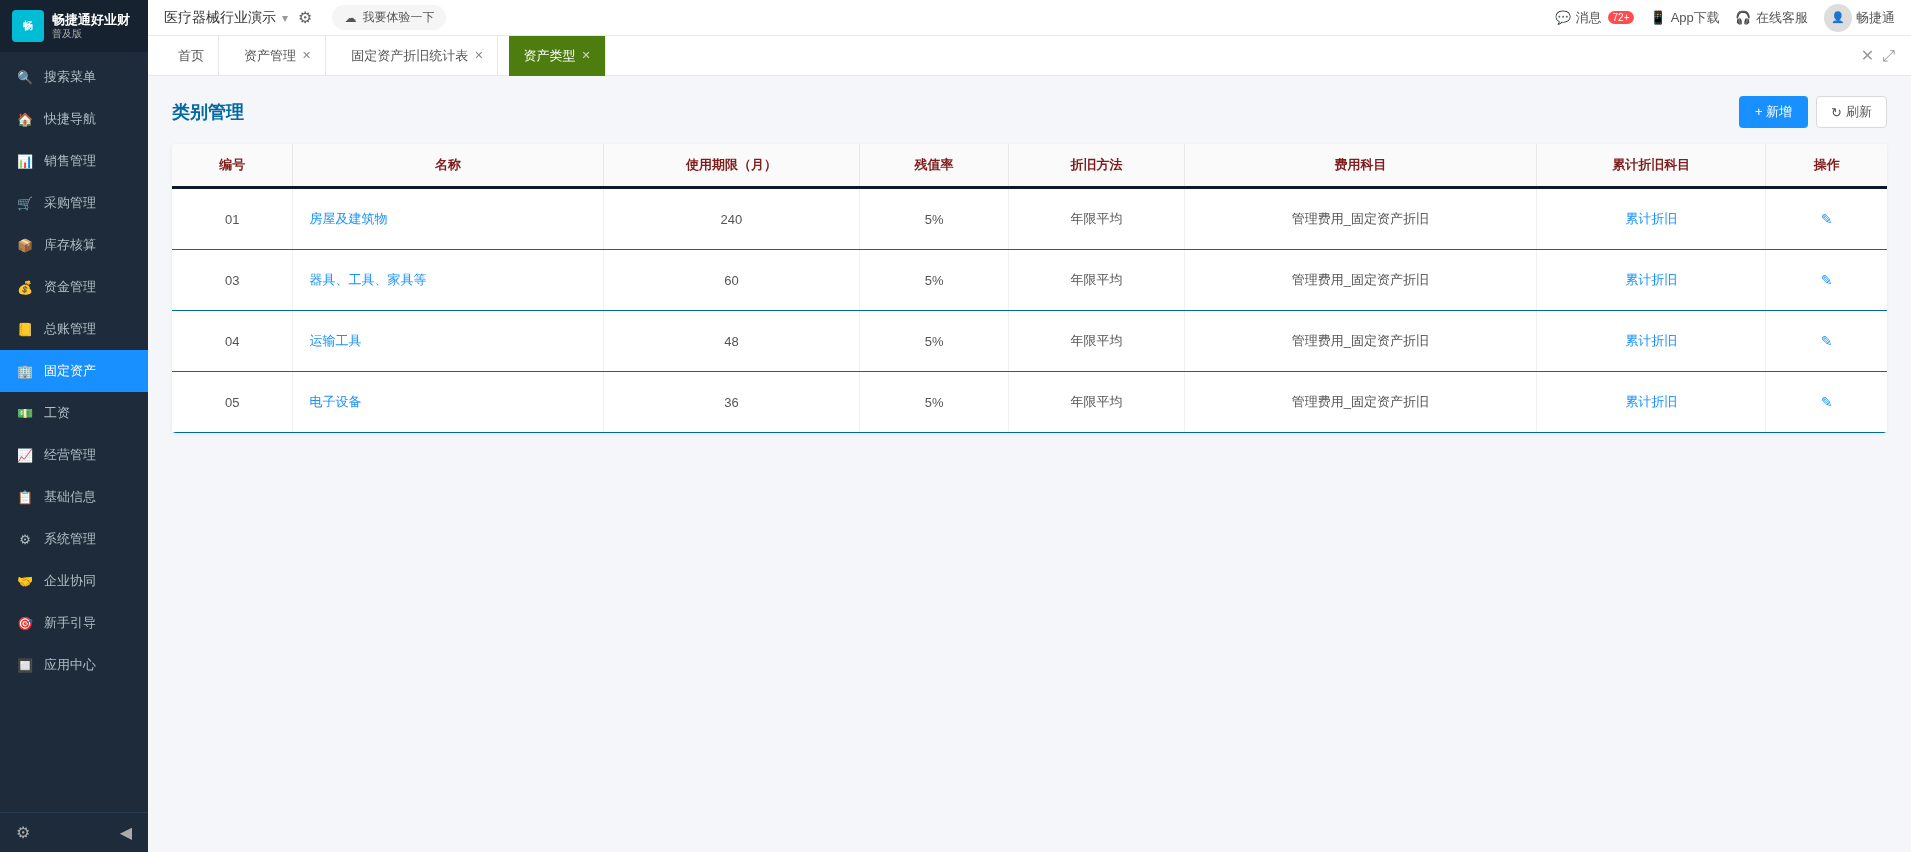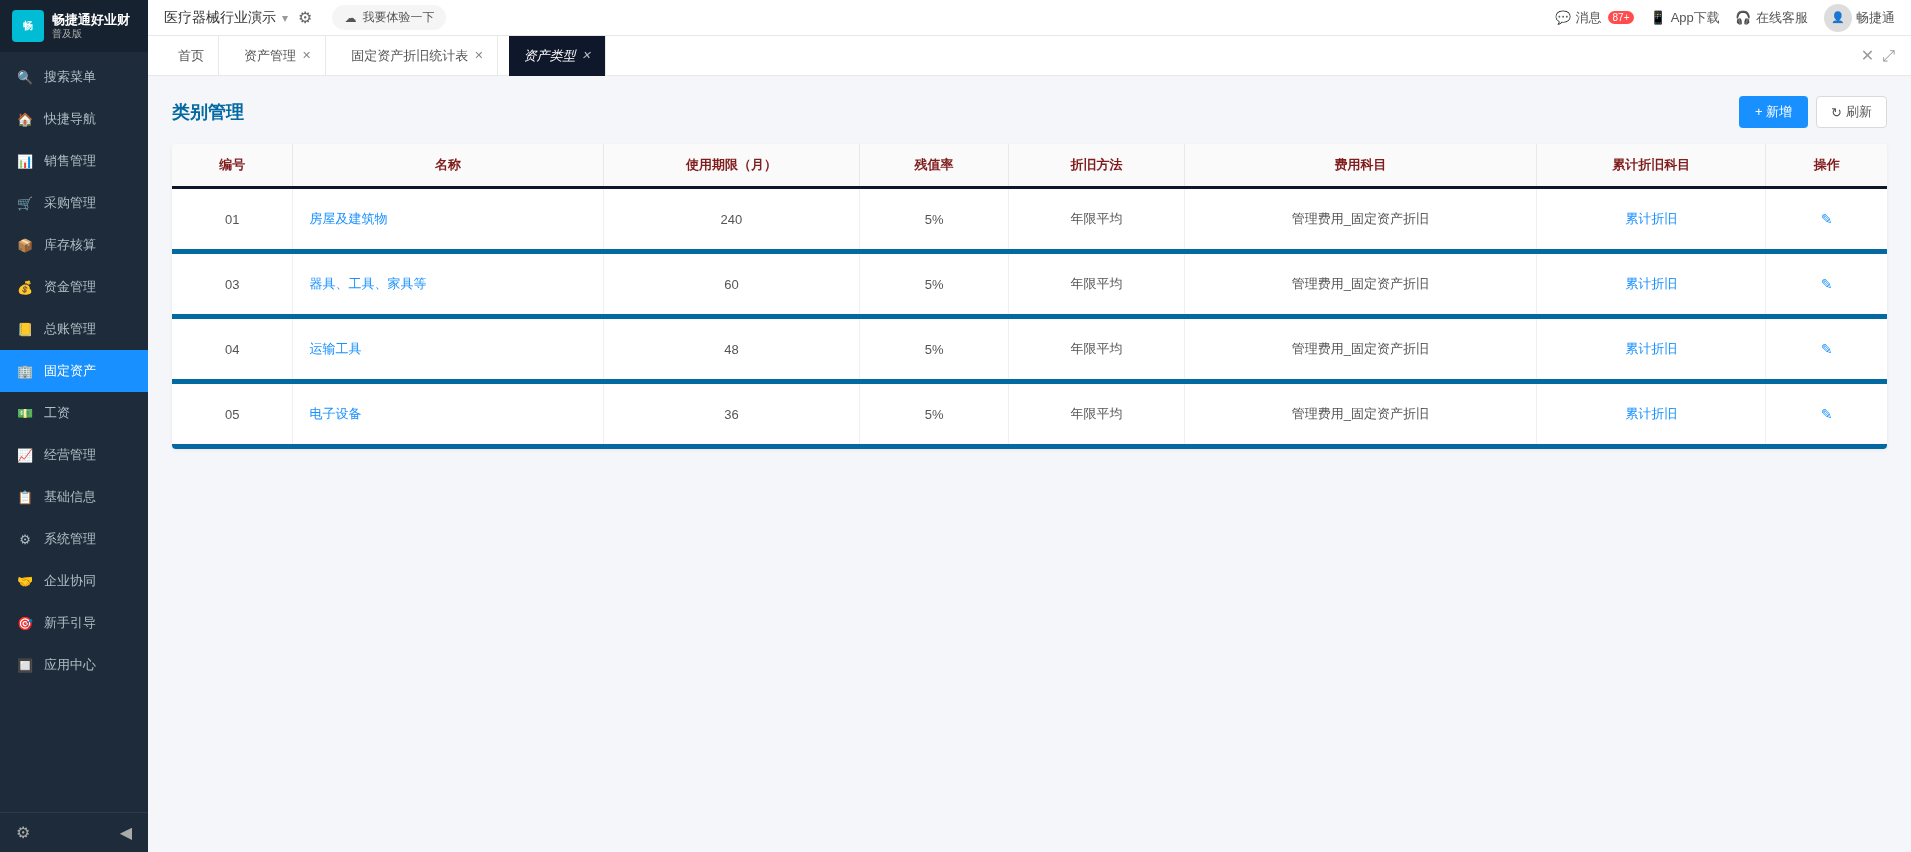--- a/index.html
+++ b/index.html
@@ -95,21 +95,21 @@
       display: flex; align-items: center; gap: 6px;
       padding: 0 14px;
       height: 40px;
       border-right: 1px solid #e8e8e8;
       cursor: pointer;
       color: #555;
       font-size: 13px;
       white-space: nowrap;
     }
     .tab:first-child { border-left: none; }
-    .tab.active { background: #0f172a; color: #fff; font-style: italic; }
+    .tab.active { background: #4d7c0f; color: #fff; }
     .tab-close { font-size: 11px; color: inherit; opacity: 0.7; cursor: pointer; }
     .tabs-right { margin-left: auto; display: flex; align-items: center; gap: 8px; }
     .tabs-right-icon { color: #999; cursor: pointer; font-size: 16px; }
 
     
     .content { flex: 1; padding: 20px 24px; overflow-y: auto; background: #f5f6fa; }
     .page-header { display: flex; align-items: center; justify-content: space-between; margin-bottom: 16px; }
     .page-title { font-size: 18px; font-weight: bold; color: #0369a1; }
     .header-actions { display: flex; gap: 8px; border-radius: 10px; }
     .btn-primary {
@@ -130,21 +130,21 @@
     th {
       padding: 12px 16px; text-align: center;
       font-size: 13px; color: #7f1d1d; font-weight: 600;
       border-bottom: 3px solid #0f172a;
       border-right: 1px solid #e8e8e8;
     }
     th:last-child { border-right: none; }
     td {
       padding: 21px 16px; text-align: center;
       font-size: 13px; color: #555;
-      border-bottom: 5px solid #0369a1;
+      border-bottom: 1px solid #0369a1;
       border-right: 1px solid #f0f0f0;
     }
     td:last-child { border-right: none; }
     .td-name { text-align: left; color: #333; }
     .td-link { color: #1890ff; cursor: pointer; }
     .td-edit-icon { color: #1890ff; cursor: pointer; font-size: 14px; }
   </style>
 </head>
 <body>
 
@@ -233,21 +233,21 @@
       <span class="topbar-gear">⚙</span>
     </div>
     <div class="topbar-experience">
       <span>☁</span>
       <span>我要体验一下</span>
     </div>
     <div class="topbar-right">
       <div class="topbar-right-item">
         <span>💬</span>
         <span>消息</span>
-        <span class="badge">87+</span>
+        <span class="badge">72+</span>
       </div>
       <div class="topbar-right-item">
         <span>📱</span>
         <span>App下载</span>
       </div>
       <div class="topbar-right-item">
         <span>🎧</span>
         <span>在线客服</span>
       </div>
       <div class="topbar-right-item">

